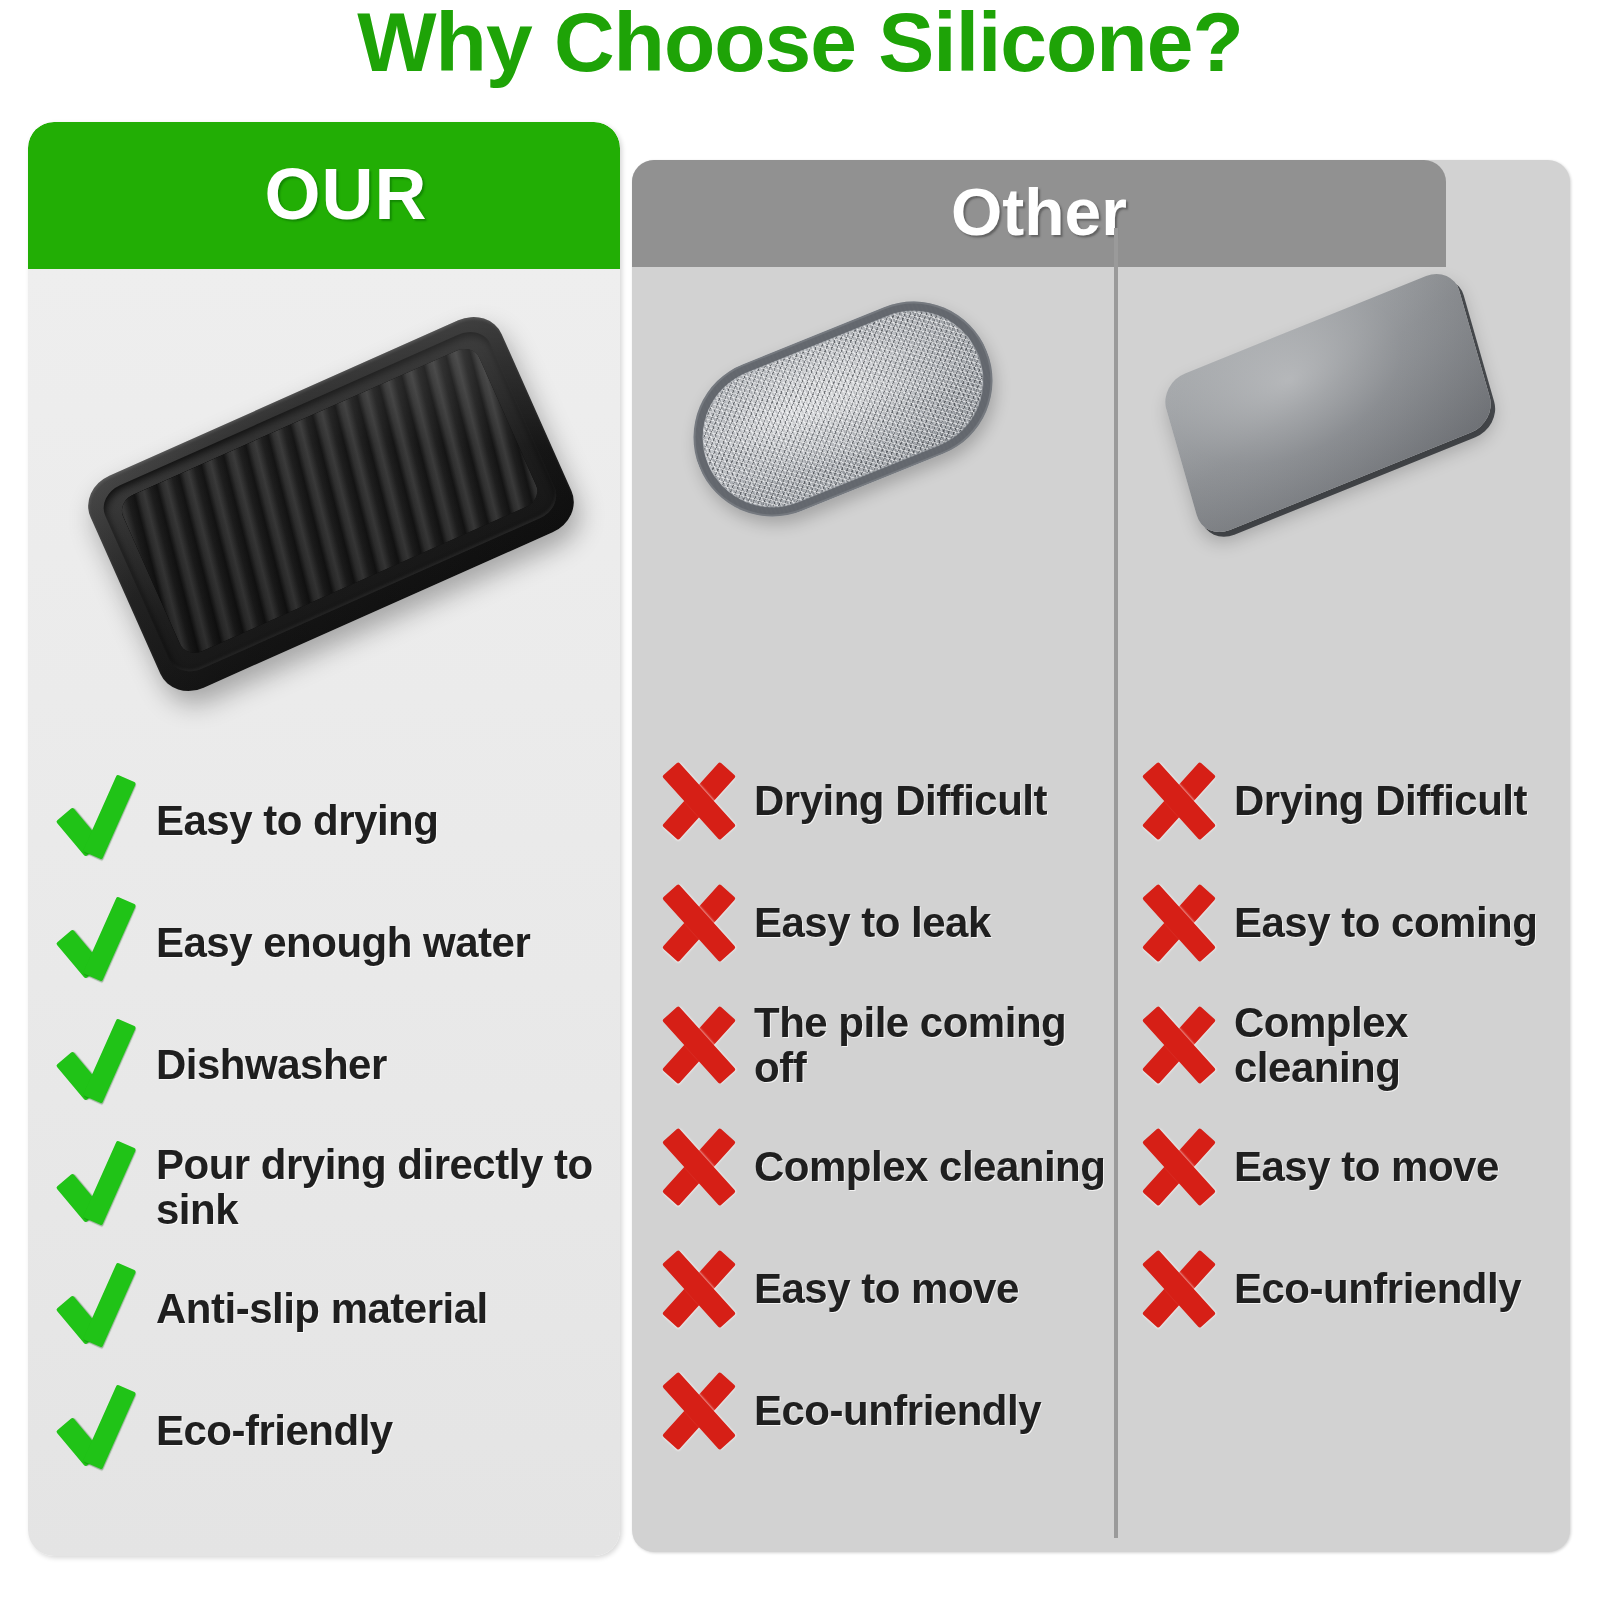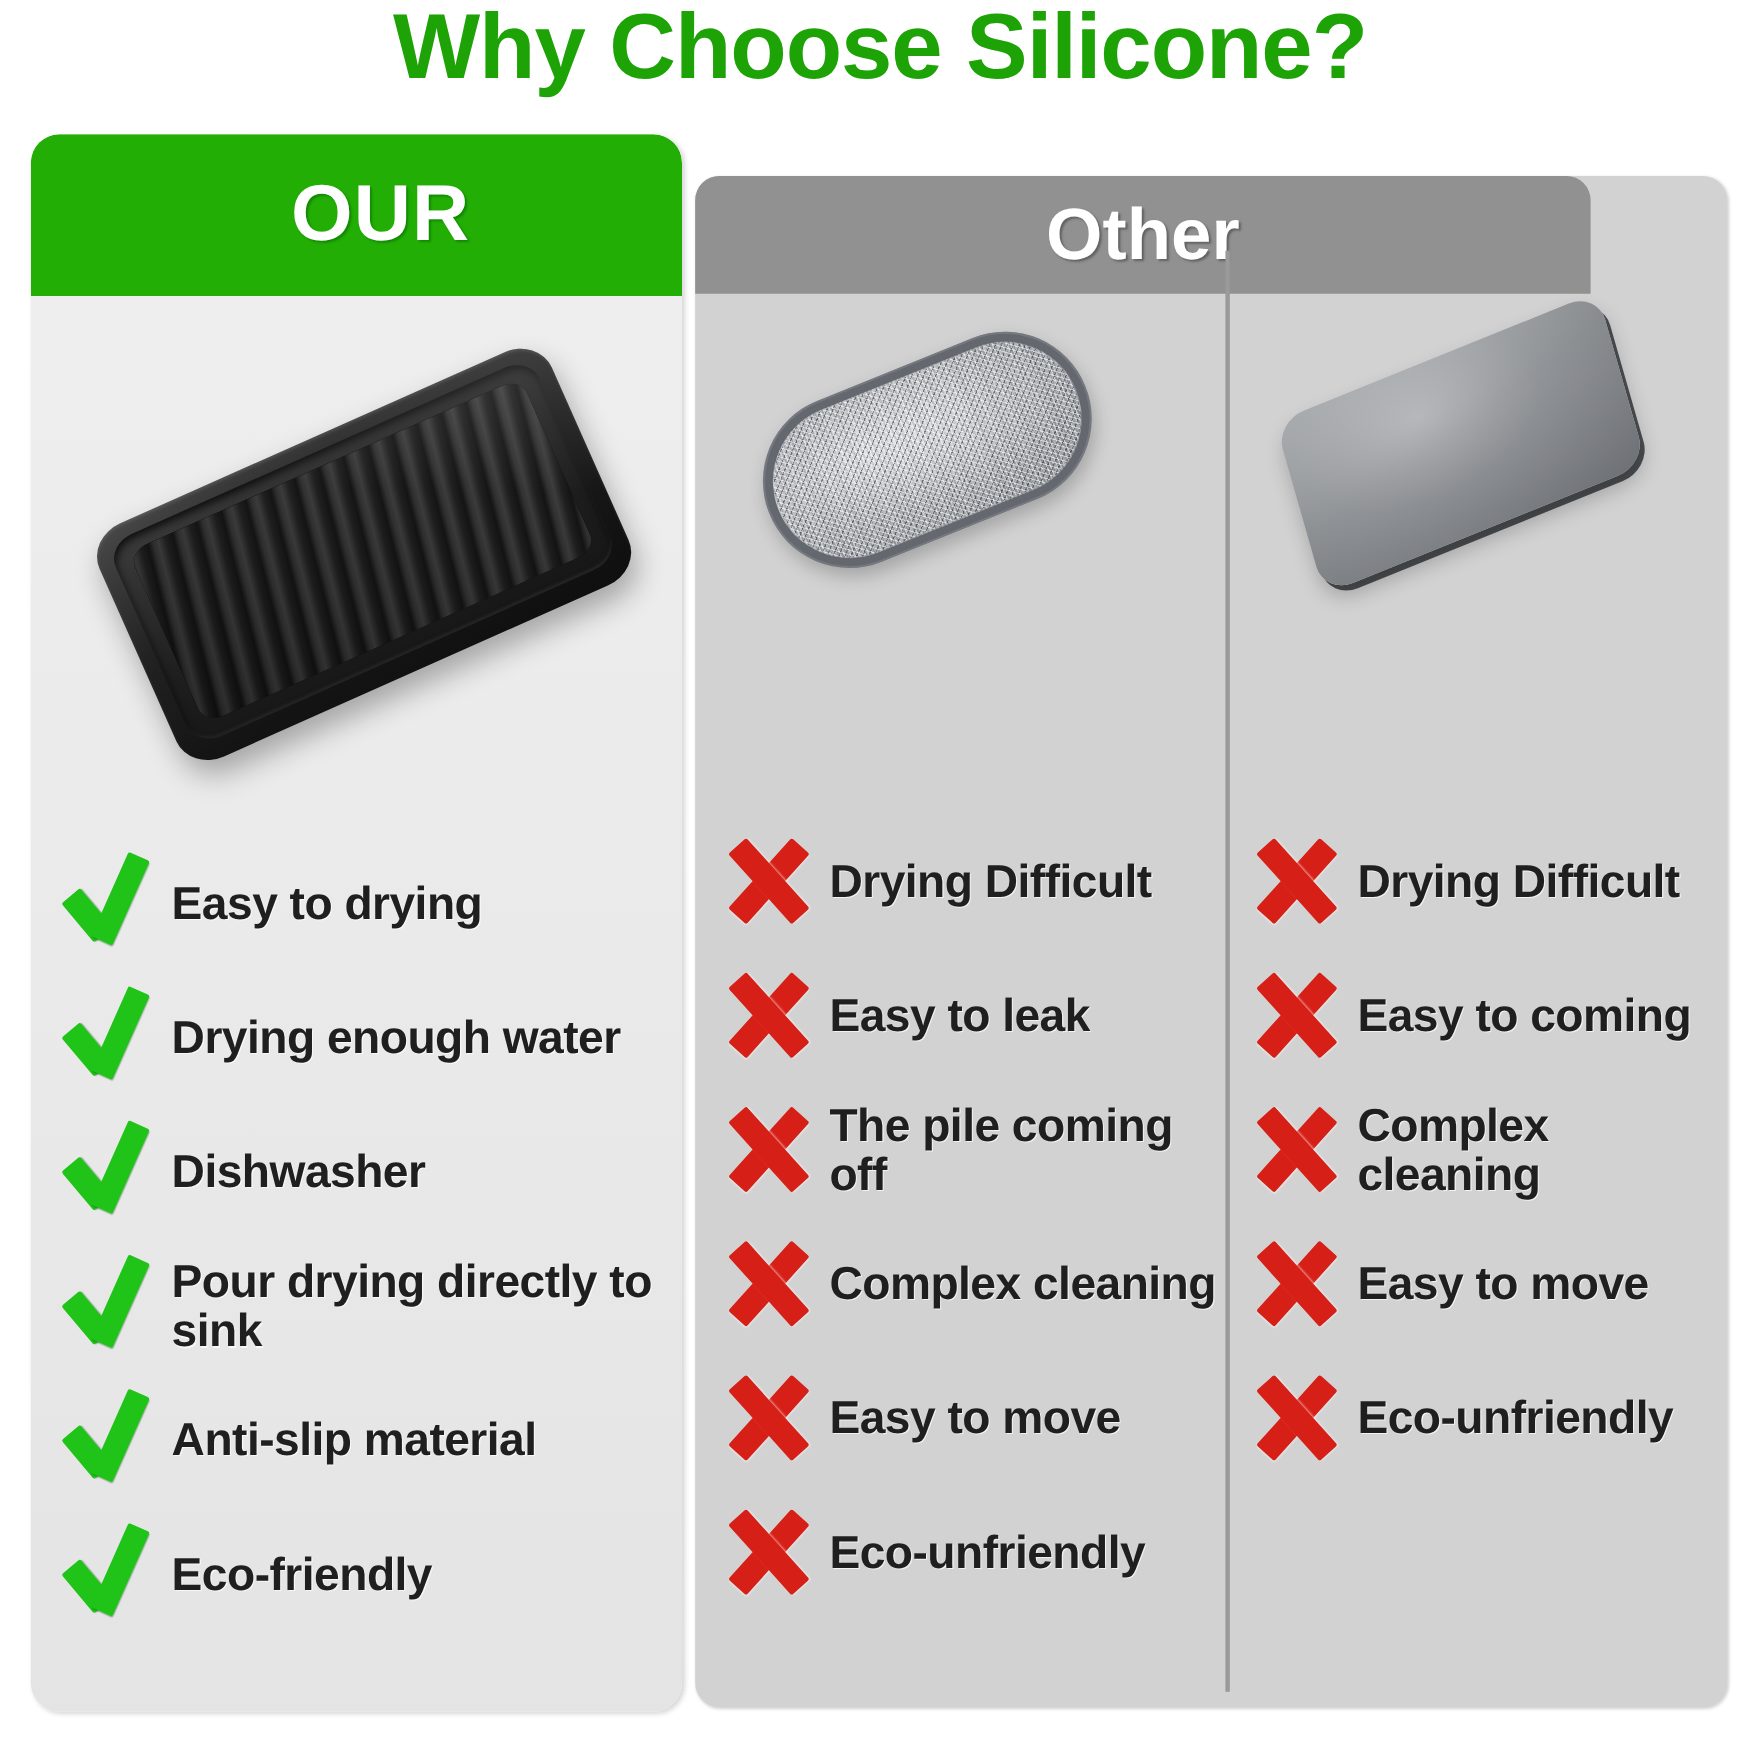--- a/index.html
+++ b/index.html
@@ -423,21 +423,21 @@
     </div>
   </div>
 
   <div class="feature-list list-our" style="left:24px; top:638px;">
     <div class="feature-row">
       <span class="icon-check"></span>
       <span class="feature-label">Easy to drying</span>
     </div>
     <div class="feature-row">
       <span class="icon-check"></span>
-      <span class="feature-label">Drying enough water</span>
+      <span class="feature-label">Easy enough water</span>
     </div>
     <div class="feature-row">
       <span class="icon-check"></span>
       <span class="feature-label">Dishwasher</span>
     </div>
     <div class="feature-row">
       <span class="icon-check"></span>
       <span class="feature-label">Pour drying directly to sink</span>
     </div>
     <div class="feature-row">

